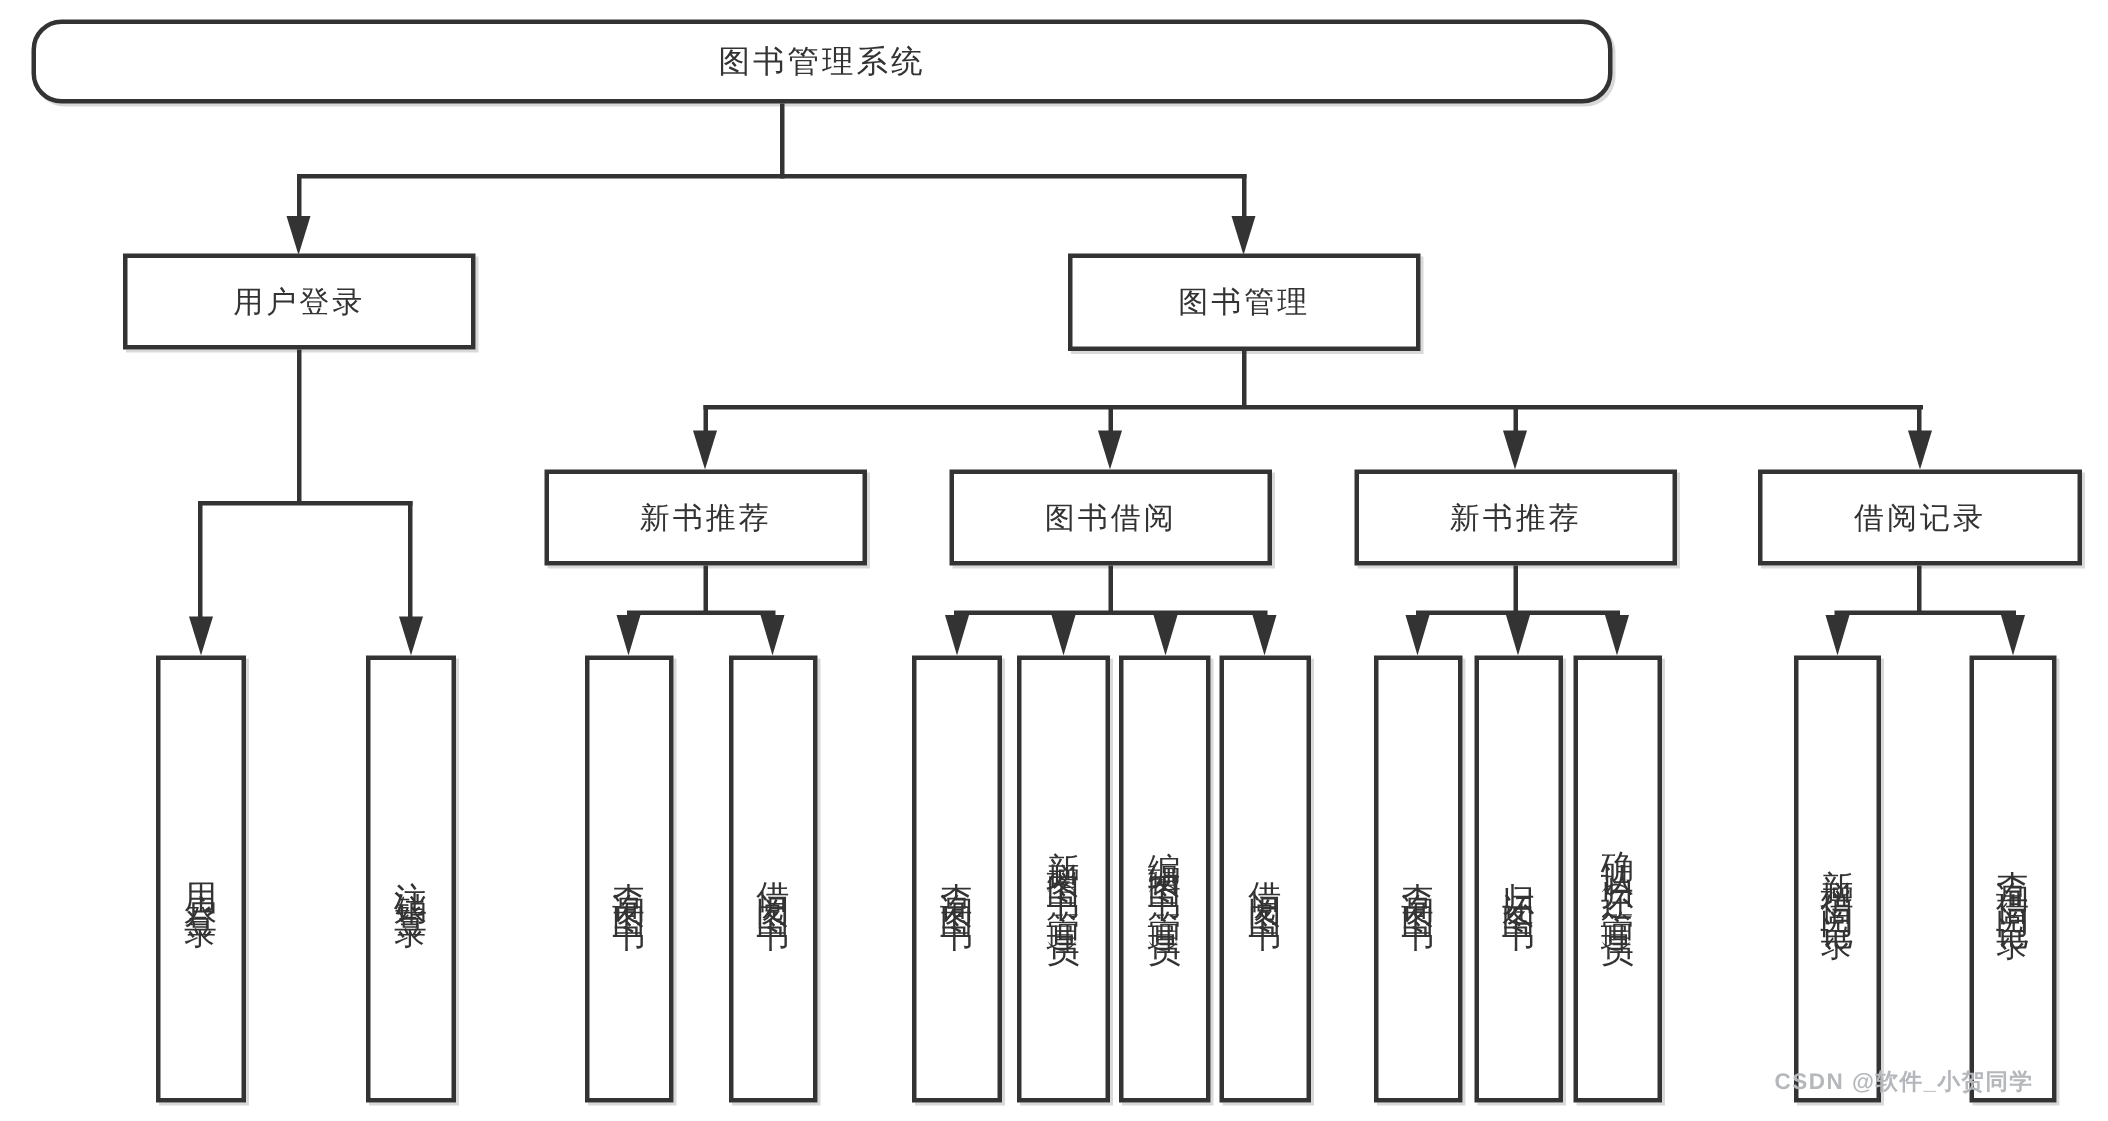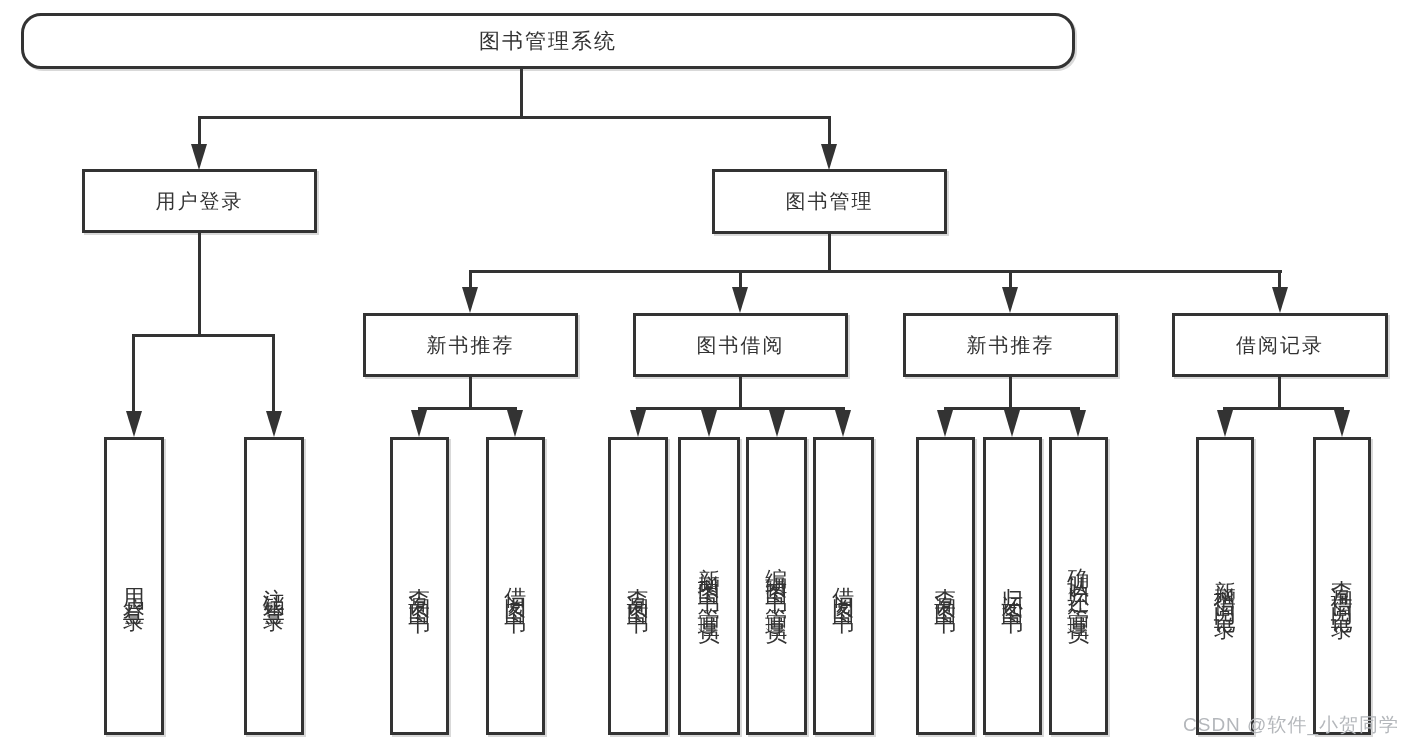--- a/index.html
+++ b/index.html
@@ -17,21 +17,21 @@
                 font-size:22px; letter-spacing:8px; line-height:1.15; }
 
   .hline { position:absolute; height:3px; background:#333333; }
   .vline { position:absolute; width:3px;  background:#333333; }
   .arrow { position:absolute; width:0; height:0;
            border-left:8px solid transparent; border-right:8px solid transparent;
            border-top:26px solid #333333; }
   .arrow.short { border-top-width:27px; }
 
   .watermark { position:absolute; left:1183px; top:712px; z-index:5;
-               font-size:19px; font-weight:normal; color:#b4b7bb;
+               font-size:15px; font-weight:bold; color:#b4b7bb;
                white-space:nowrap; letter-spacing:1px; }
 </style>
 </head>
 <body>
 
 <div class="canvas">
 
   <div class="node h-node root-node" style="left:21px; top:13px; width:1054px; height:56px;border-radius:20px;">
     <span>图书管理系统</span>
   </div>

